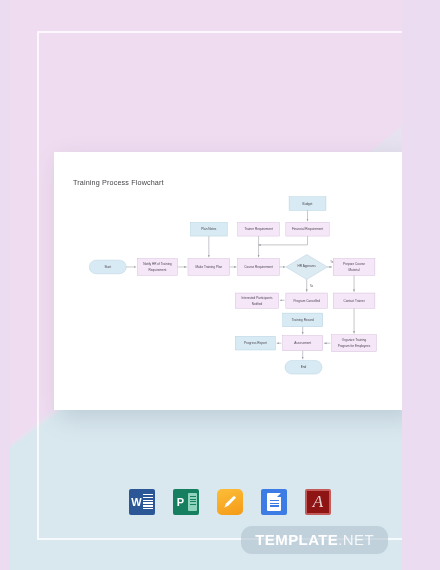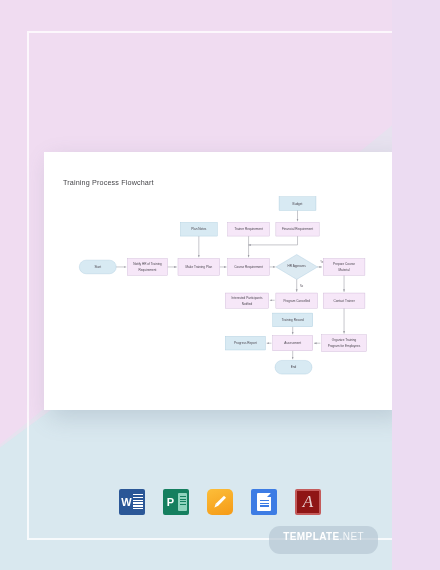--- a/index.html
+++ b/index.html
@@ -15,20 +15,21 @@
     background: #ecdcf2;
   }
 
   
   #stage {
     position: absolute;
     inset: 0;
     width: 392px;
     height: 570px;
     overflow: hidden;
+    margin-left: 10px;
   }
   .bg-lavender {
     position: absolute;
     inset: 0;
     background: #eddcf4;
   }
   .bg-blue-diagonal {
     position: absolute;
     inset: 0;
     background: #d9e8ef;
@@ -176,24 +177,24 @@
     color: #e8cfcf;
     font-family: "Liberation Serif", serif;
     font-size: 17px;
     font-style: italic;
   }
 
   
   .watermark {
     position: absolute;
     right: 14px; bottom: 16px;
-    padding: 5px 14px 12px;
+    padding: 5px 14px 6px;
     border-radius: 11px;
     background: rgba(178,196,208,.62);
-    font-size: 10px;
+    font-size: 15px;
     letter-spacing: .4px;
     color: #ffffff;
     white-space: nowrap;
   }
   .wm-bold { font-weight: bold; }
   .wm-light { color: rgba(255,255,255,.82); }
 </style>
 </head>
 <body>
 

